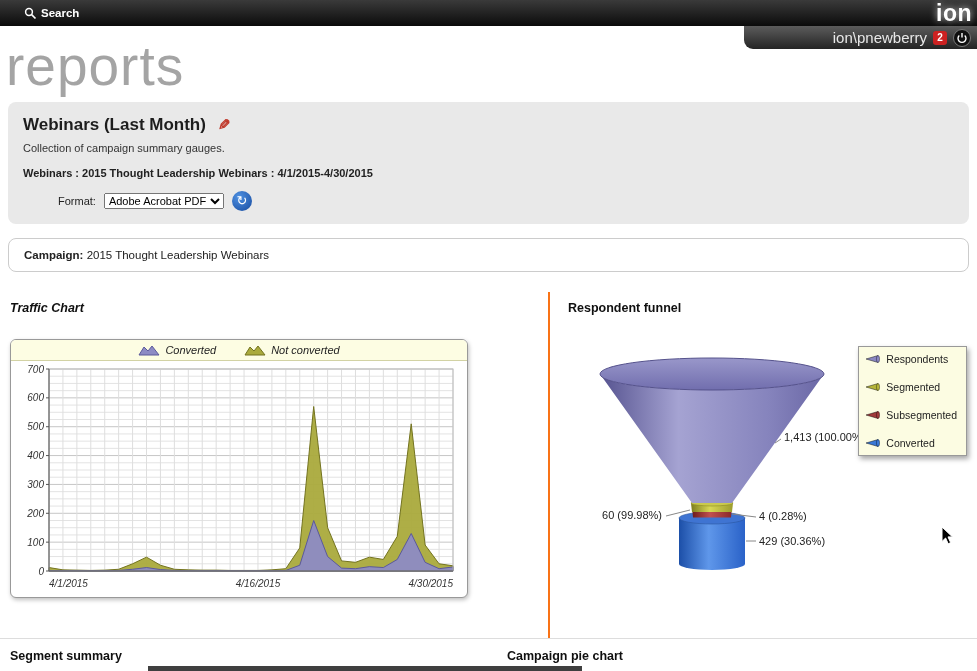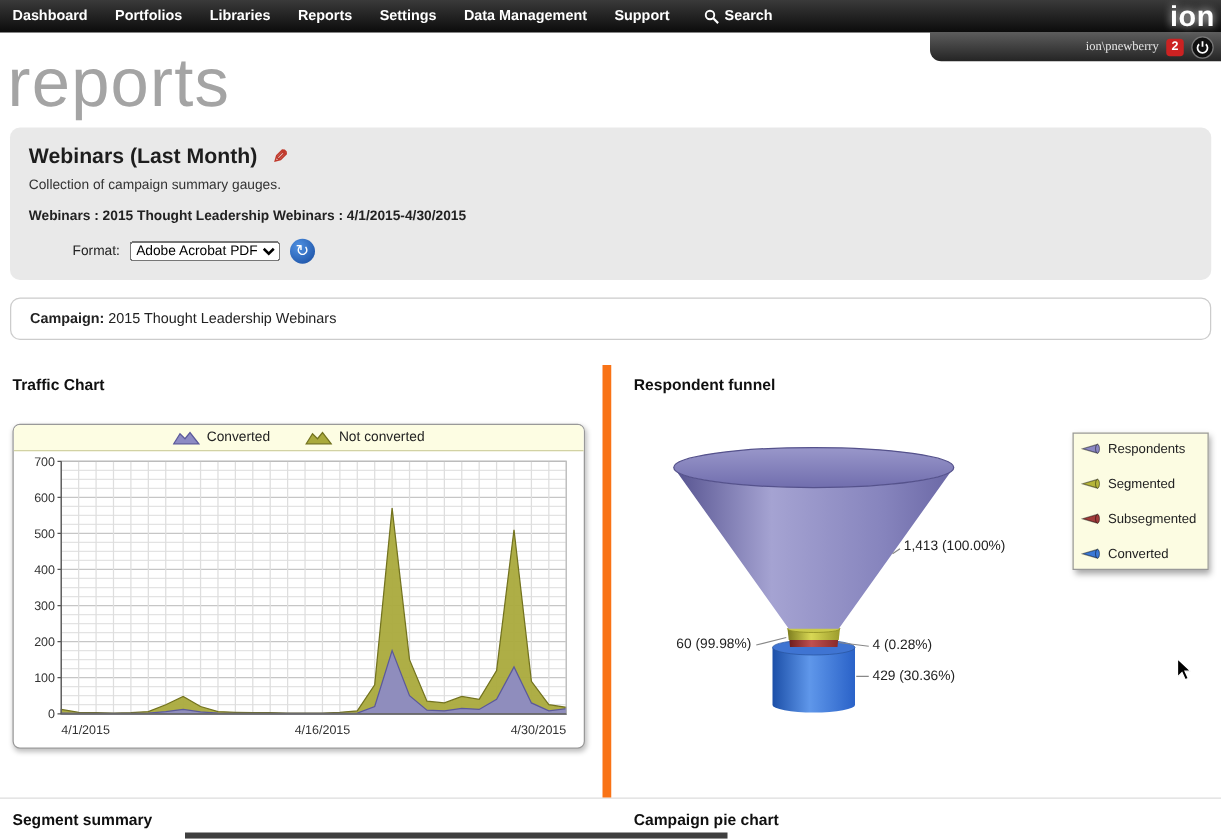--- a/index.html
+++ b/index.html
@@ -25,21 +25,21 @@
     text-shadow:0 0 7px rgba(255,255,255,.8);
   }
 
   
   .userbar {
     position:absolute; right:0; top:26px; height:23px; width:233px;
     background:linear-gradient(#5c5c5c,#242424);
     border-bottom-left-radius:9px;
     display:flex; align-items:center; justify-content:flex-end; gap:6px; padding-right:6px; z-index:4;
   }
-  .username { color:#e8e8e8; font-size:10px;font-family:Liberation Serif, serif; }
+  .username { color:#e8e8e8; font-size:15px; }
   .badge {
     background:#cc2222; color:#fff; font-size:10px; font-weight:bold;
     width:14px; height:14px; border-radius:3px; display:flex; align-items:center; justify-content:center;
   }
   .power-btn {
     width:18px; height:18px; border-radius:50%; background:#101010; border:1px solid #777;
     display:flex; align-items:center; justify-content:center; cursor:pointer;
   }
 
   
@@ -63,21 +63,21 @@
   }
 
   
   .campaign {
     margin:14px 8px 0; background:#fff; border:1px solid #ccc; border-radius:8px;
     padding:10px 15px; font-size:11.5px; color:#222;
   }
 
   
   .columns { display:flex; margin-top:20px; height:347px; border-bottom:1px solid #ddd; }
-  .col-left  { width:489px; border-right:7px solid #f97316; padding:9px 0 0 10px; }
+  .col-left  { width:550px; border-right:2px solid #f97316; padding:9px 0 0 10px;font-style:italic; }
   .col-right { flex:1; position:relative; padding:9px 0 0 18px; }
   h3.section-title { font-size:12.5px; margin:0; color:#101010; }
 
   
   .chart-box {
     width:458px; margin-top:24px; background:#fff; border:1px solid #999; border-radius:6px;
     box-shadow:1px 2px 4px rgba(0,0,0,.25); overflow:hidden;
   }
   .chart-legend {
     height:21px; background:#fdfde3; border-bottom:1px solid #d2d2a4;
@@ -105,29 +105,20 @@
   .bt-left  { width:489px; padding:10px 0 0 10px; }
   .bt-right { flex:1; padding:10px 0 0 18px; }
   .bottom-strip { position:absolute; left:148px; top:666px; width:434px; height:5px; background:#3f3f3f; }
 
   .cursor { position:absolute; left:941px; top:526px; z-index:20; pointer-events:none; }
 </style>
 </head>
 <body>
 
 <div class="topnav">
-  <div style="display:flex;align-items:center;">
-      <span class="nav-item">Dashboard</span>
-      <span class="nav-item">Portfolios</span>
-      <span class="nav-item">Libraries</span>
-      <span class="nav-item">Reports</span>
-      <span class="nav-item">Settings</span>
-      <span class="nav-item">Data Management</span>
-      <span class="nav-item">Support</span>
-    </div>
   <span class="nav-search">
     <svg width="13" height="13" viewBox="0 0 13 13">
       <circle cx="5" cy="5" r="3.4" fill="none" stroke="#fff" stroke-width="1.5"></circle>
       <line x1="7.6" y1="7.6" x2="11.5" y2="11.5" stroke="#fff" stroke-width="1.7"></line>
     </svg>
     <span>Search</span>
   </span>
   <span class="brand">ion</span>
 </div>
 

